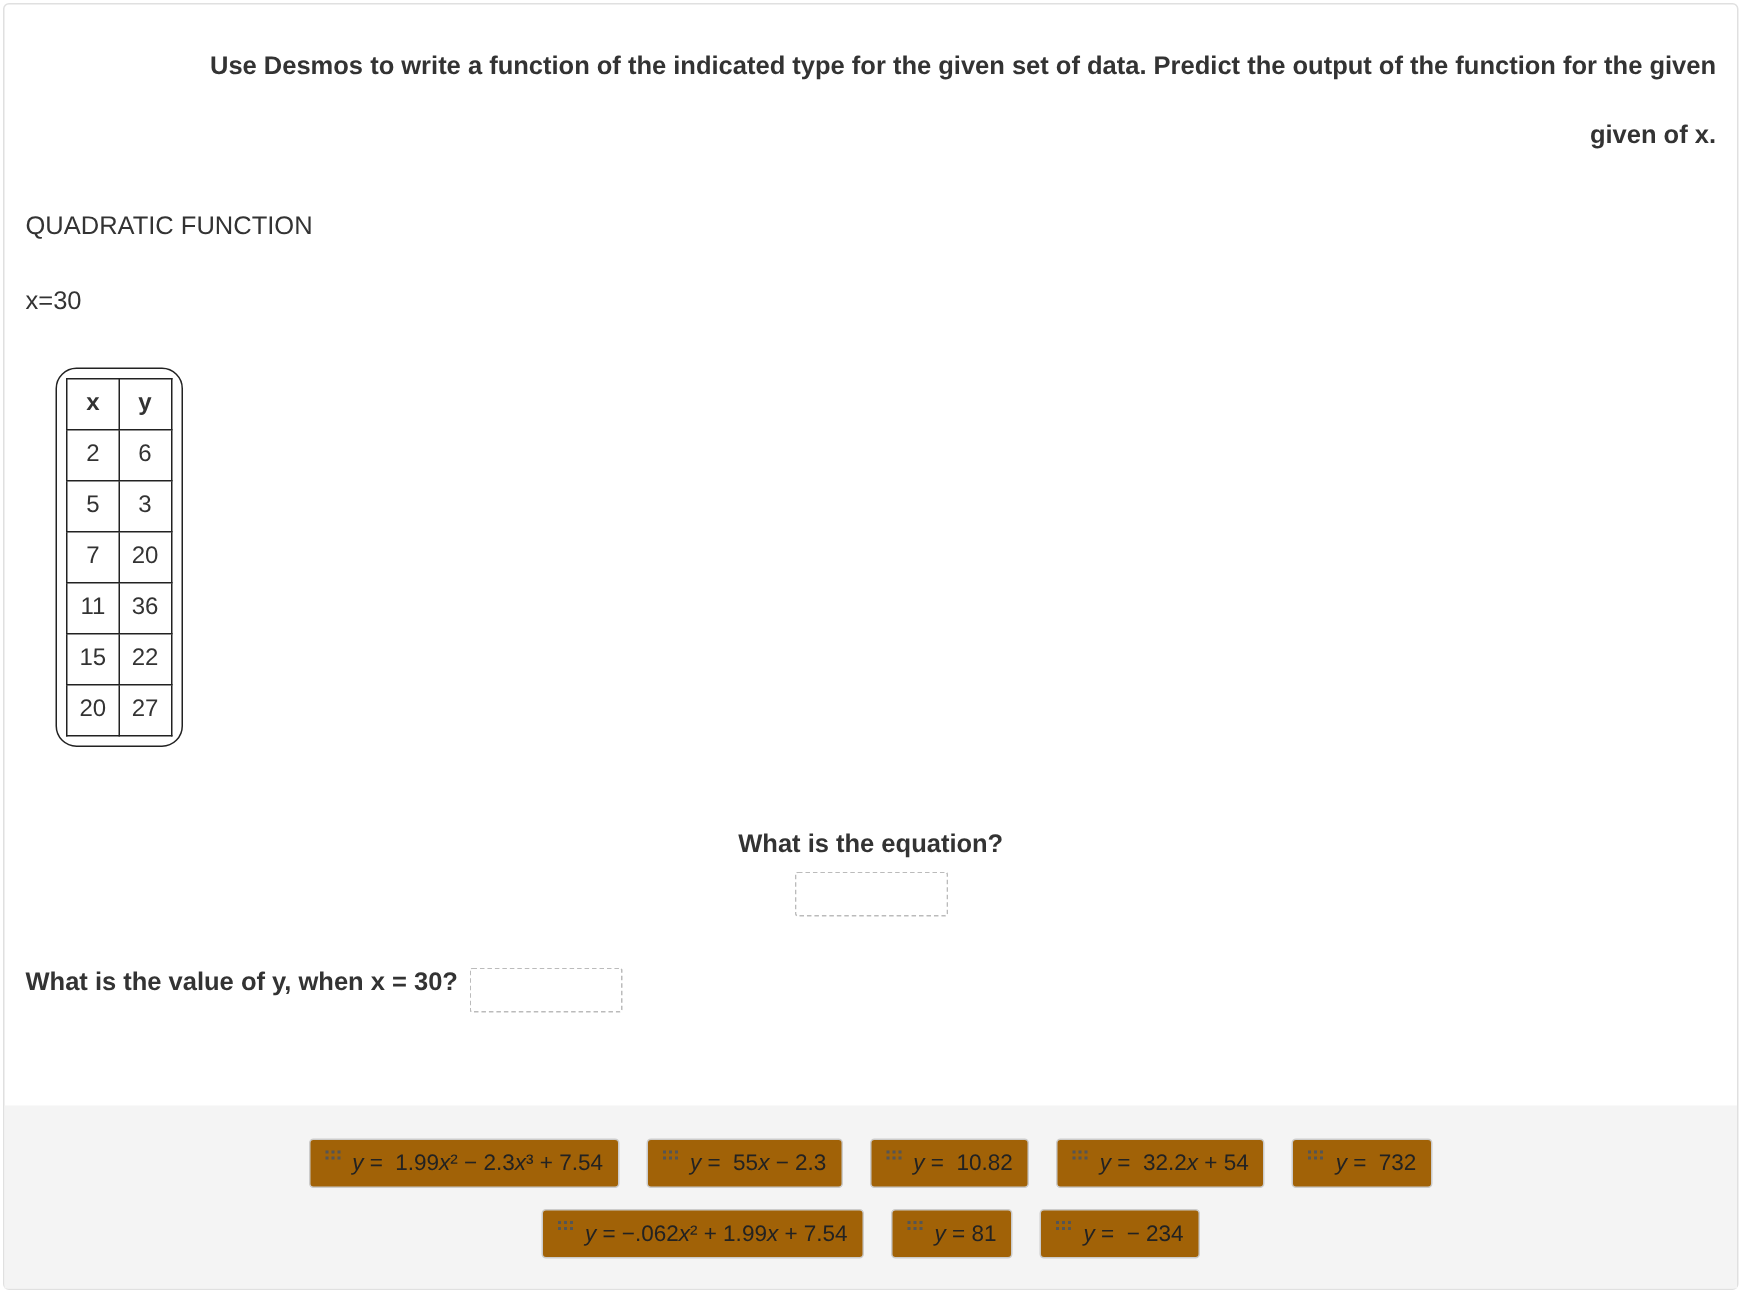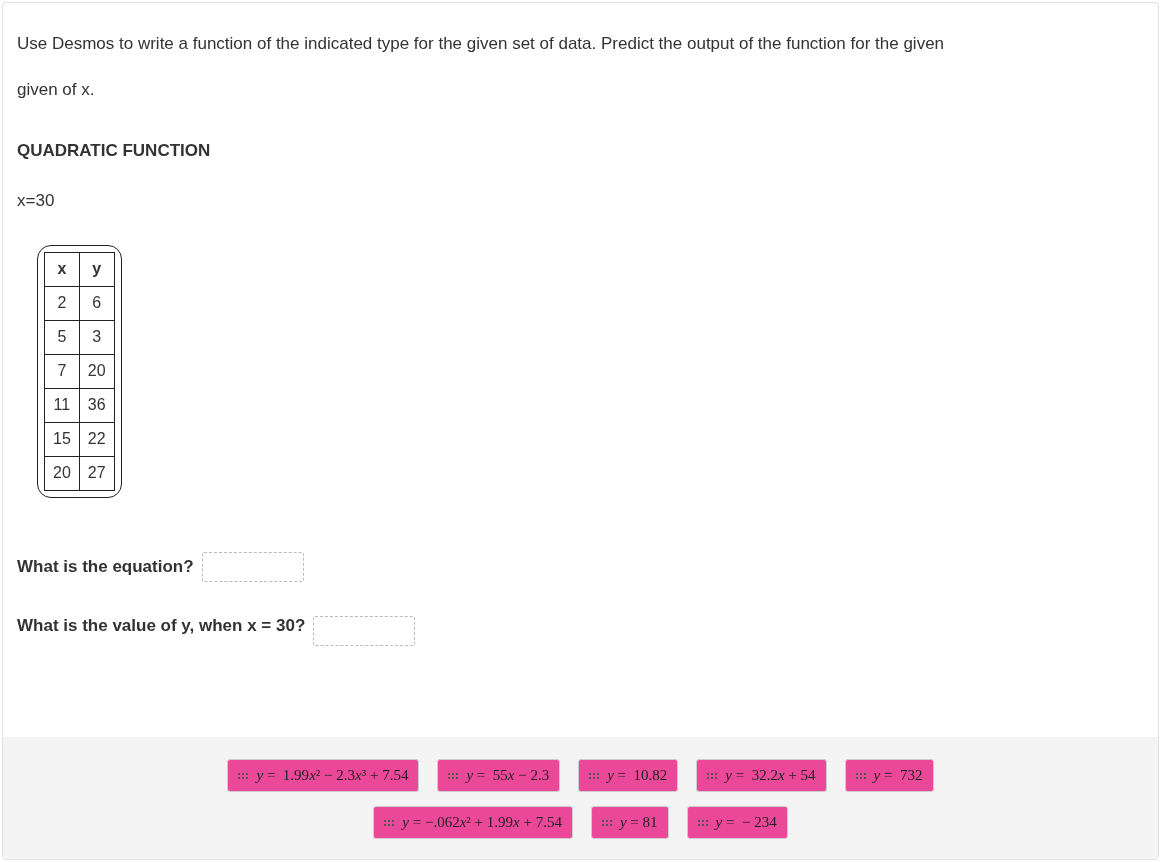--- a/index.html
+++ b/index.html
@@ -16,27 +16,28 @@
     border-radius: 4px;
     margin: 2px;
     height: 858px;
     position: relative;
   }
   .content {
     padding: 18px 14px 0 14px;
   }
   .instruction {
     font-size: 17px;
+    font-weight: bold;
+    line-height: 2.7;
+    color: #333;
+    text-align: right;
+  }
+  .heading {
+    font-size: 17px;
     font-weight: normal;
-    line-height: 2.7;
-    color: #333;
-  }
-  .heading {
-    font-size: 17px;
-    font-weight: bold;
     color: #333;
     margin-top: 28px;
   }
   .xval {
     font-size: 17px;
     font-weight: normal;
     color: #333;
     margin-top: 30px;
   }
   .table-wrap {
@@ -71,20 +72,21 @@
     position: relative;
   }
   .question-row {
     margin-top: 50px;
     font-size: 17px;
     font-weight: bold;
     color: #333;
     display: flex;
     align-items: center;
     gap: 8px;
+    flex-direction: column;
   }
   .question-row2 {
     margin-top: 34px;
     font-size: 17px;
     font-weight: bold;
     color: #333;
     display: flex;
     align-items: flex-start;
     gap: 8px;
   }
@@ -102,30 +104,29 @@
     bottom: 0;
     background: #f4f4f4;
     padding: 22px 10px 20px 10px;
     display: flex;
     flex-wrap: wrap;
     justify-content: center;
     gap: 14px 18px;
     row-gap: 14px;
   }
   .chip {
-    background: #ec4899;
+    background: #a16207;
     border: 1px solid #ccc;
     border-radius: 3px;
     padding: 7px 10px;
     font-size: 15px;
     display: inline-flex;
-    align-items: center;
     gap: 8px;
     cursor: grab;
-    font-family: Liberation Serif, serif;
+    font-family: Liberation Sans, sans-serif;
     color: #222;
   }
   .grip {
     display: grid;
     grid-template-columns: repeat(3, 2px);
     grid-template-rows: repeat(2, 2px);
     gap: 2px;
     width: 10px;
     height: 6px;
   }

